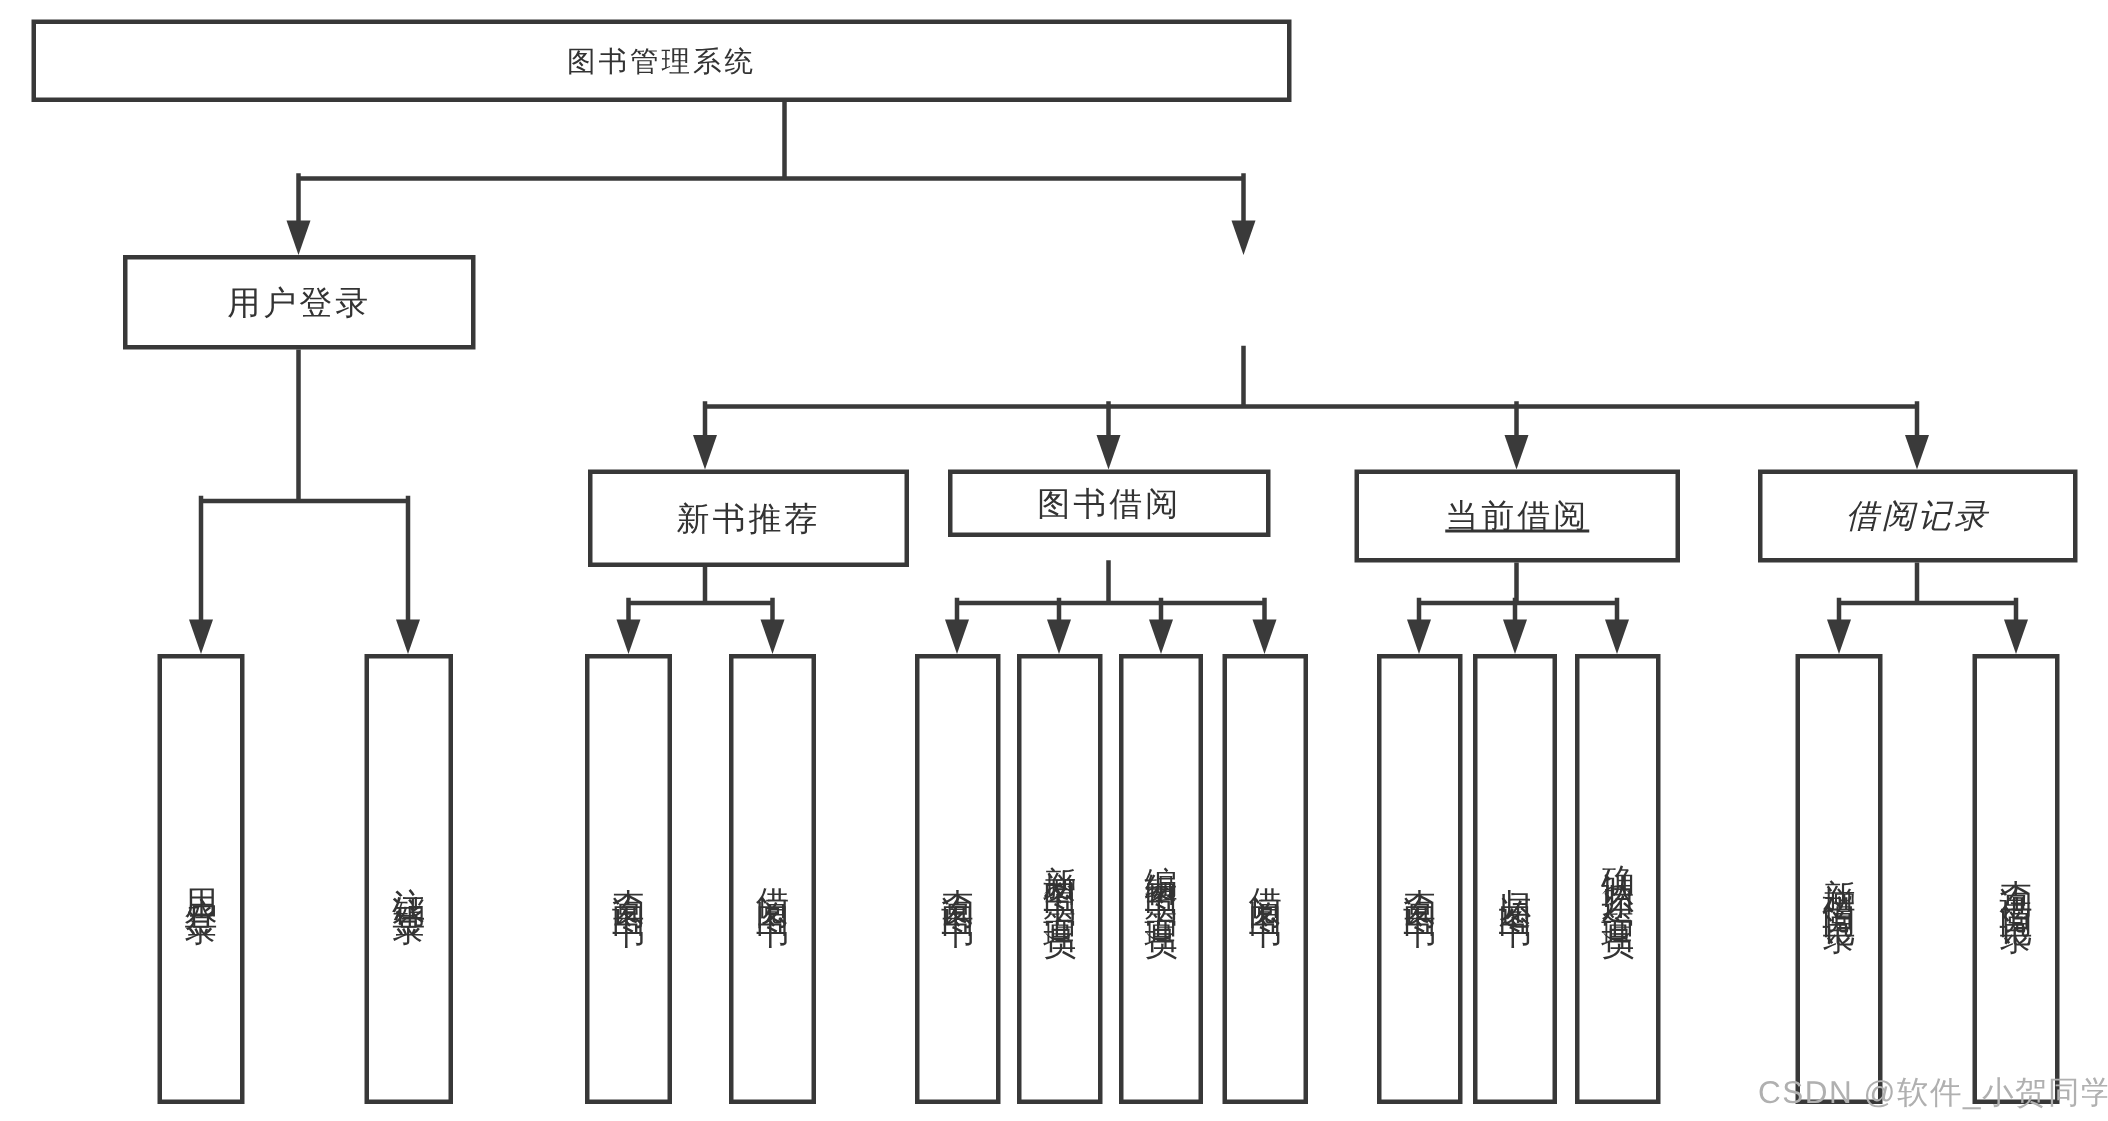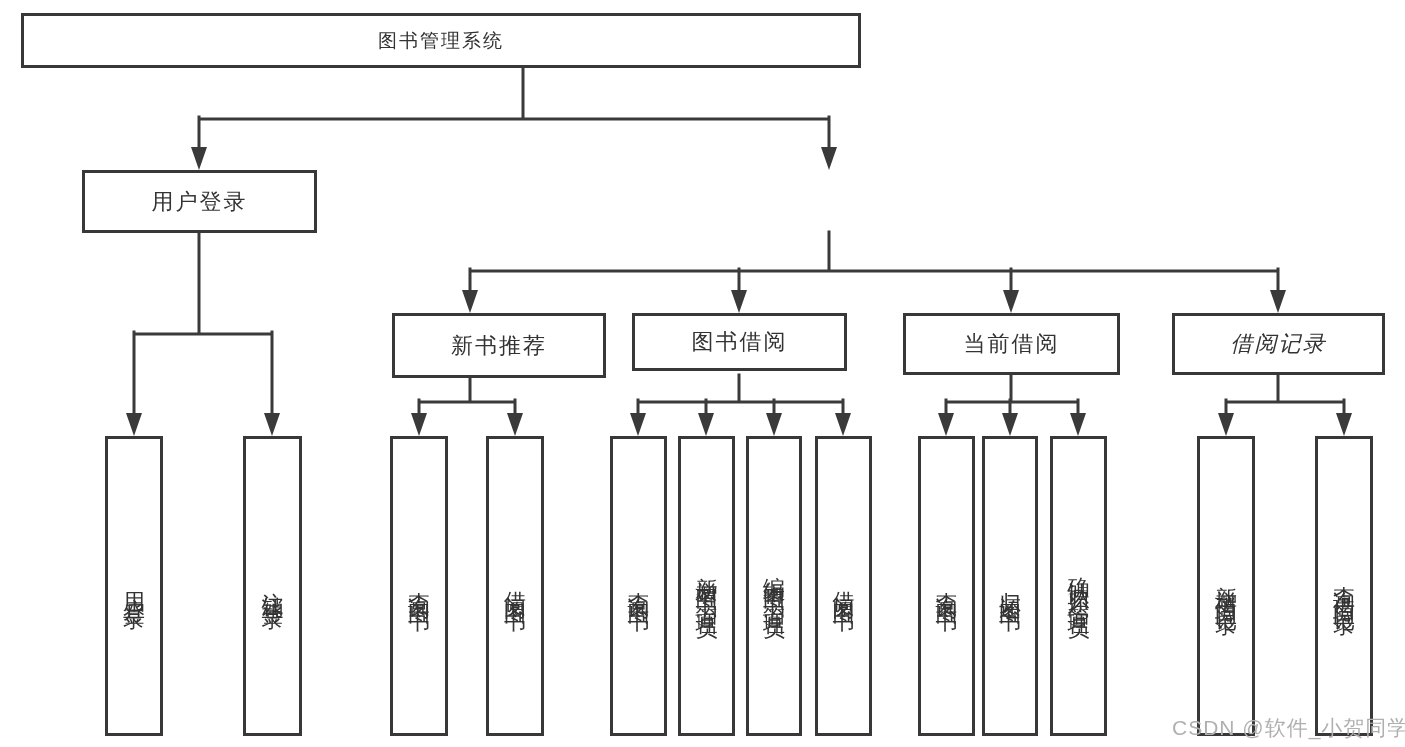--- a/index.html
+++ b/index.html
@@ -37,22 +37,22 @@
     white-space: normal;
     line-height: 1;
     font-size: 22px;
     padding: 4px 0;
   }
   
   .n-root    { left: 21px;   top: 13px;  width: 840px; height: 55px; font-size: 19px; }
   .n-login   { left: 82px;   top: 170px; width: 235px;  height: 63px; }
   .n-mgmt    { left: 712px;  top: 170px; width: 235px;  height: 62px; }
   .n-newb    { left: 363px;  top: 313px; width: 214px;  height: 65px; margin-left: 29px; }
-  .n-borrow  { left: 632px;  top: 313px; width: 215px;  height: 58px; }
-  .n-current { left: 903px;  top: 313px; width: 217px;  height: 62px; }
+  .n-borrow  { left: 632px;  top: 313px; width: 215px;  height: 45px; }
+  .n-current { left: 903px;  top: 313px; width: 217px;  height: 62px; text-decoration: underline; }
   .n-records { left: 1172px; top: 313px; width: 213px;  height: 62px; font-style: italic; }
 
   .l-a1 { left: 105px;  top: 436px; width: 58px; height: 300px; }
   .l-a2 { left: 243px;  top: 436px; width: 59px; height: 300px; }
   .l-b1 { left: 390px;  top: 436px; width: 58px; height: 300px; }
   .l-b2 { left: 486px;  top: 436px; width: 58px; height: 300px; }
   .l-c1 { left: 610px;  top: 436px; width: 57px; height: 300px; }
   .l-c2 { left: 678px;  top: 436px; width: 57px; height: 300px; }
   .l-c3 { left: 746px;  top: 436px; width: 56px; height: 300px; }
   .l-c4 { left: 815px;  top: 436px; width: 57px; height: 300px; }

